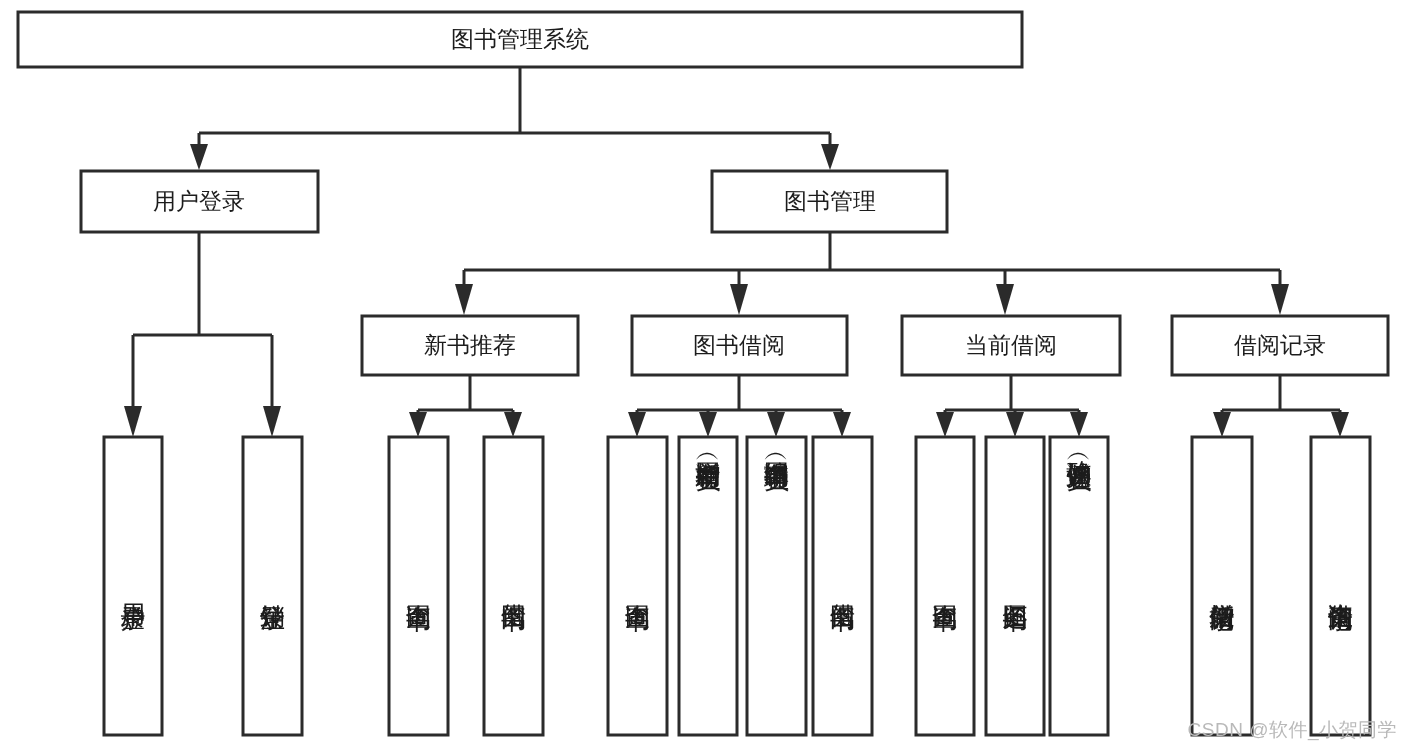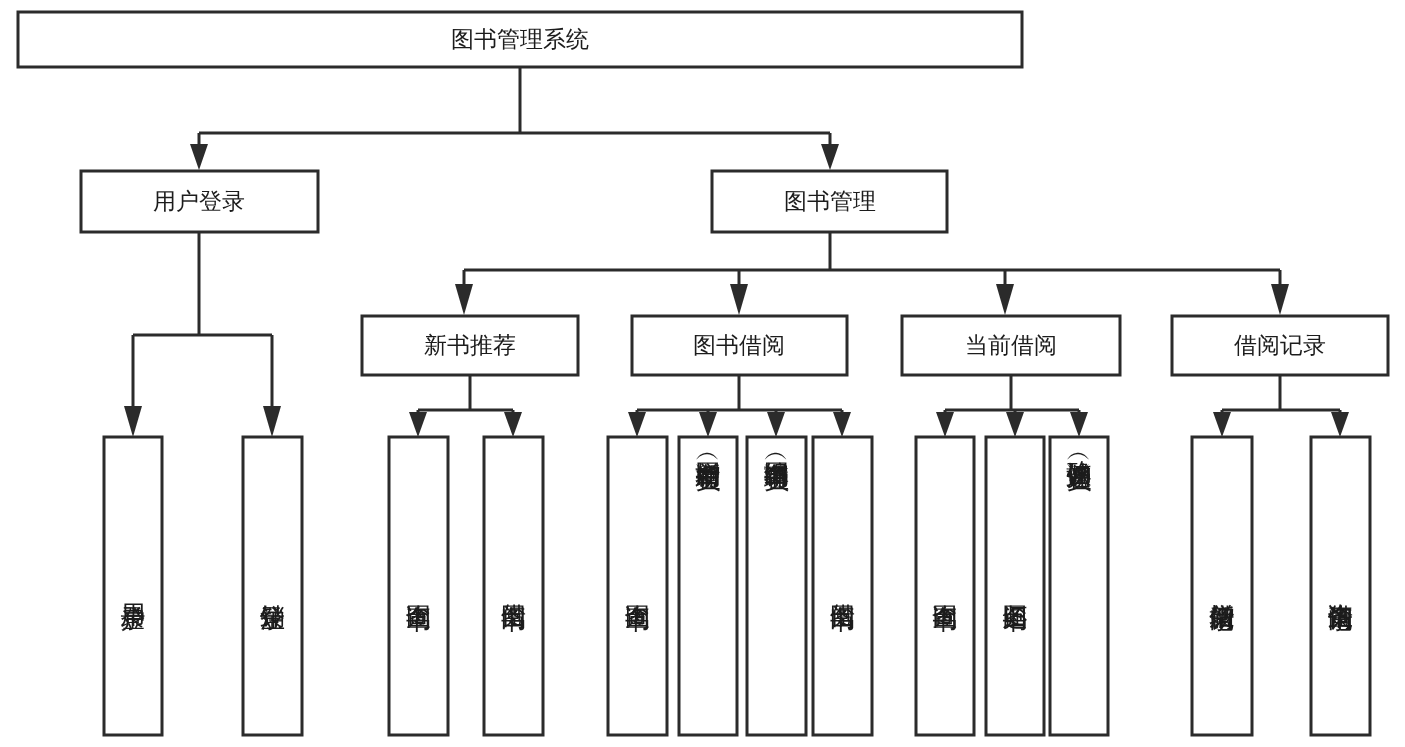--- a/index.html
+++ b/index.html
@@ -251,14 +251,15 @@
     <span class="leaf-label">确认归还（管理员）</span>
   </div>
 
   <div class="leaf-label-wrap" style="left:1192px; top:437px; width:60px; height:298px;">
     <span class="leaf-label">新增借阅记录</span>
   </div>
   <div class="leaf-label-wrap" style="left:1311px; top:437px; width:59px; height:298px;">
     <span class="leaf-label">查询借阅记录</span>
   </div>
 
+  <div class="watermark">CSDN @软件_小贺同学</div>
 
 </div>
 
 </body></html>

